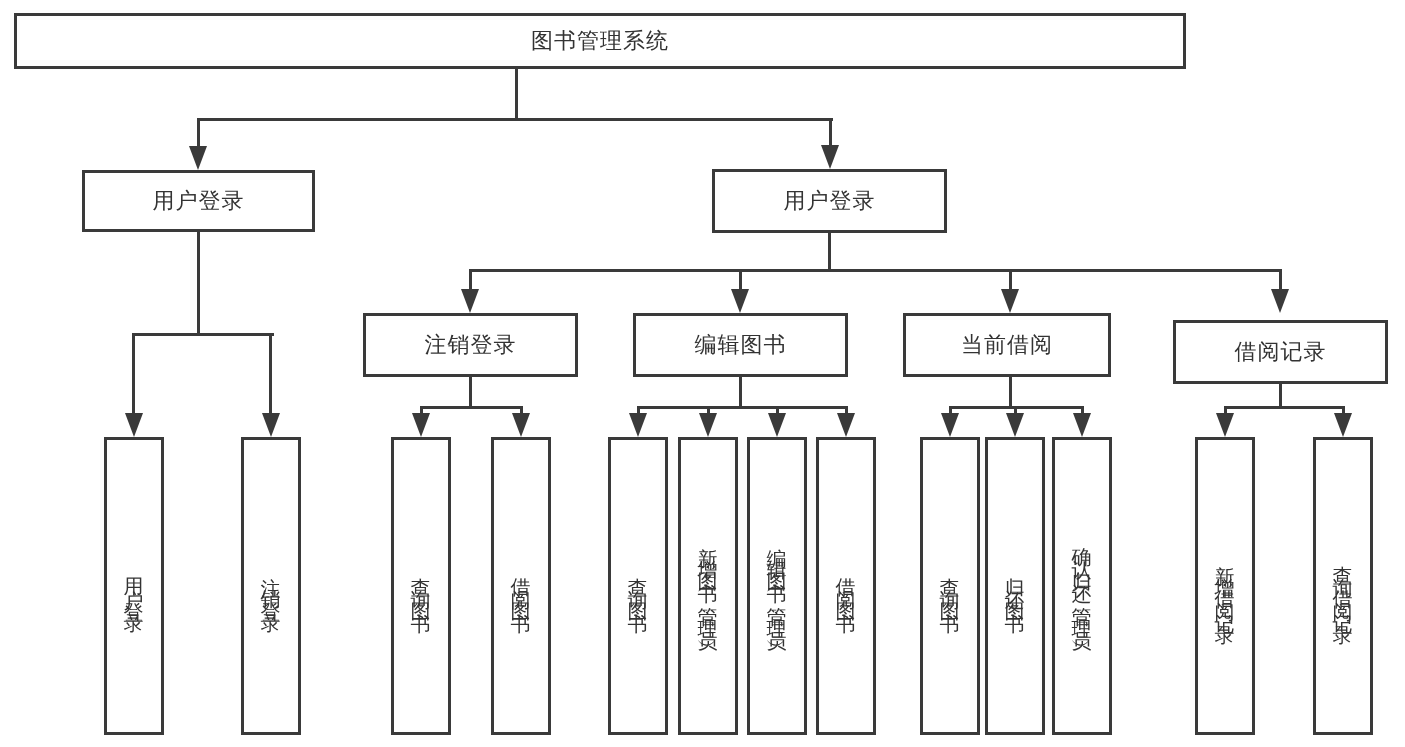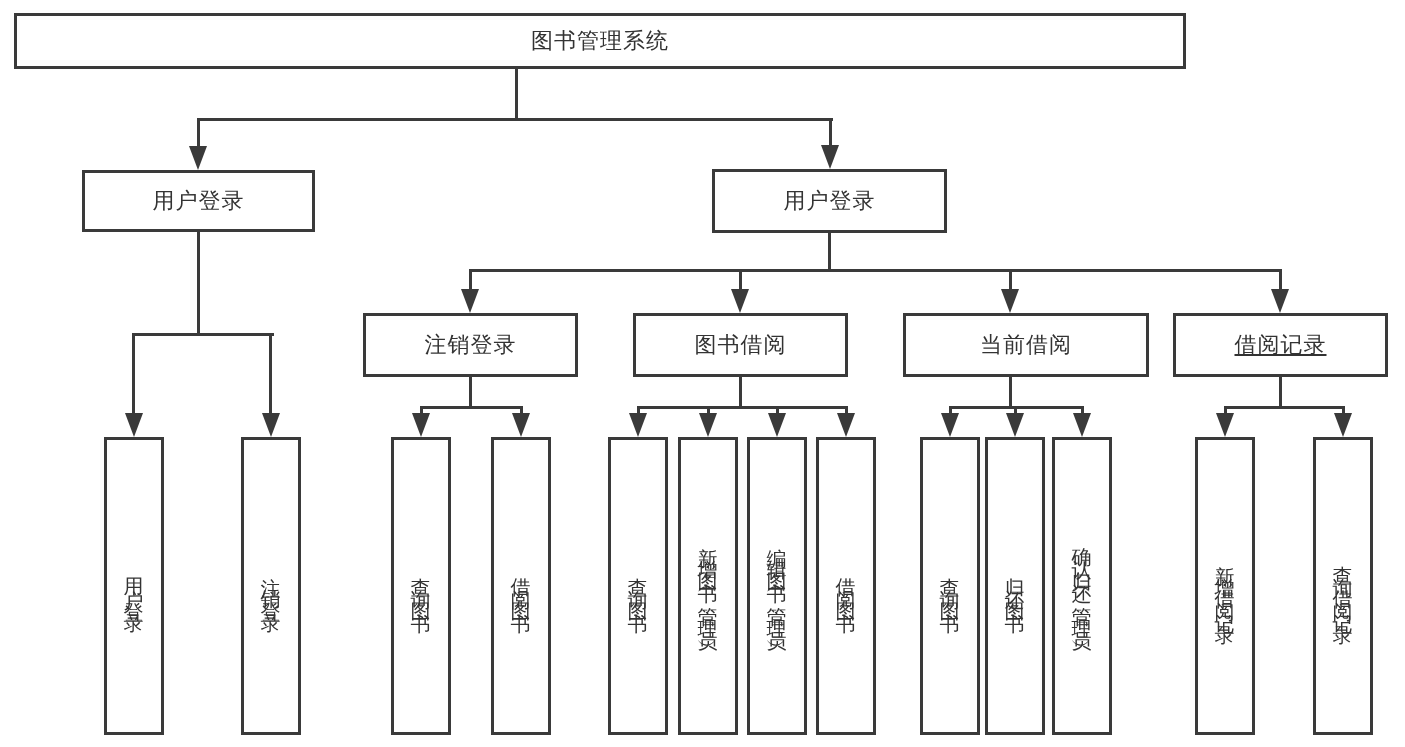--- a/index.html
+++ b/index.html
@@ -107,23 +107,23 @@
   <div class="vline" style="left:469px; top:269px; height:26px;"></div>
   <div class="arrowhead" style="left:461px; top:289px;"></div>
   <div class="vline" style="left:739px; top:269px; height:26px;"></div>
   <div class="arrowhead" style="left:731px; top:289px;"></div>
   <div class="vline" style="left:1009px; top:269px; height:26px;"></div>
   <div class="arrowhead" style="left:1001px; top:289px;"></div>
   <div class="vline" style="left:1279px; top:269px; height:26px;"></div>
   <div class="arrowhead" style="left:1271px; top:289px;"></div>
 
   <div class="box" style="left:363px; top:313px; width:215px; height:64px;">注销登录</div>
-  <div class="box" style="left:633px; top:313px; width:215px; height:64px;">图书借阅</div>
-  <div class="box" style="left:903px; top:313px; width:246px; height:64px;">当前借阅</div>
-  <div class="box" style="left:1173px; top:313px; width:215px; height:64px;text-decoration:underline;">借阅记录</div>
+  <div class="box" style="left:633px; top:313px; width:215px; height:64px;">编辑图书</div>
+  <div class="box" style="left:903px; top:313px; width:208px; height:64px;">当前借阅</div>
+  <div class="box" style="left:1173px; top:320px; width:215px; height:64px;">借阅记录</div>
 
   <div class="vline" style="left:469px; top:375px; height:34px;"></div>
   <div class="hline" style="left:420px; top:406px; width:103px;"></div>
   <div class="vline" style="left:420px; top:406px; height:16px;"></div>
   <div class="arrowhead" style="left:412px; top:413px;"></div>
   <div class="vline" style="left:520px; top:406px; height:16px;"></div>
   <div class="arrowhead" style="left:512px; top:413px;"></div>
 
   <div class="vline" style="left:739px; top:375px; height:34px;"></div>
   <div class="hline" style="left:637px; top:406px; width:211px;"></div>

